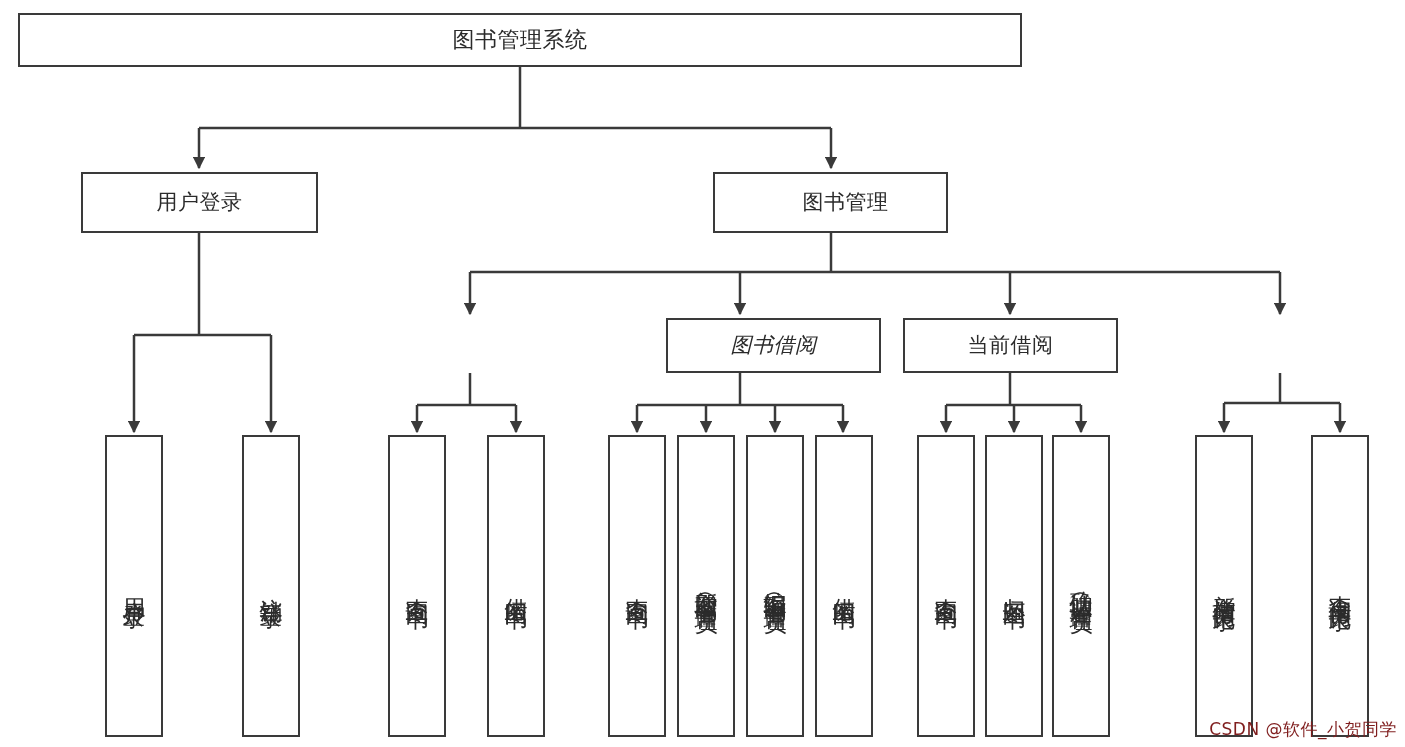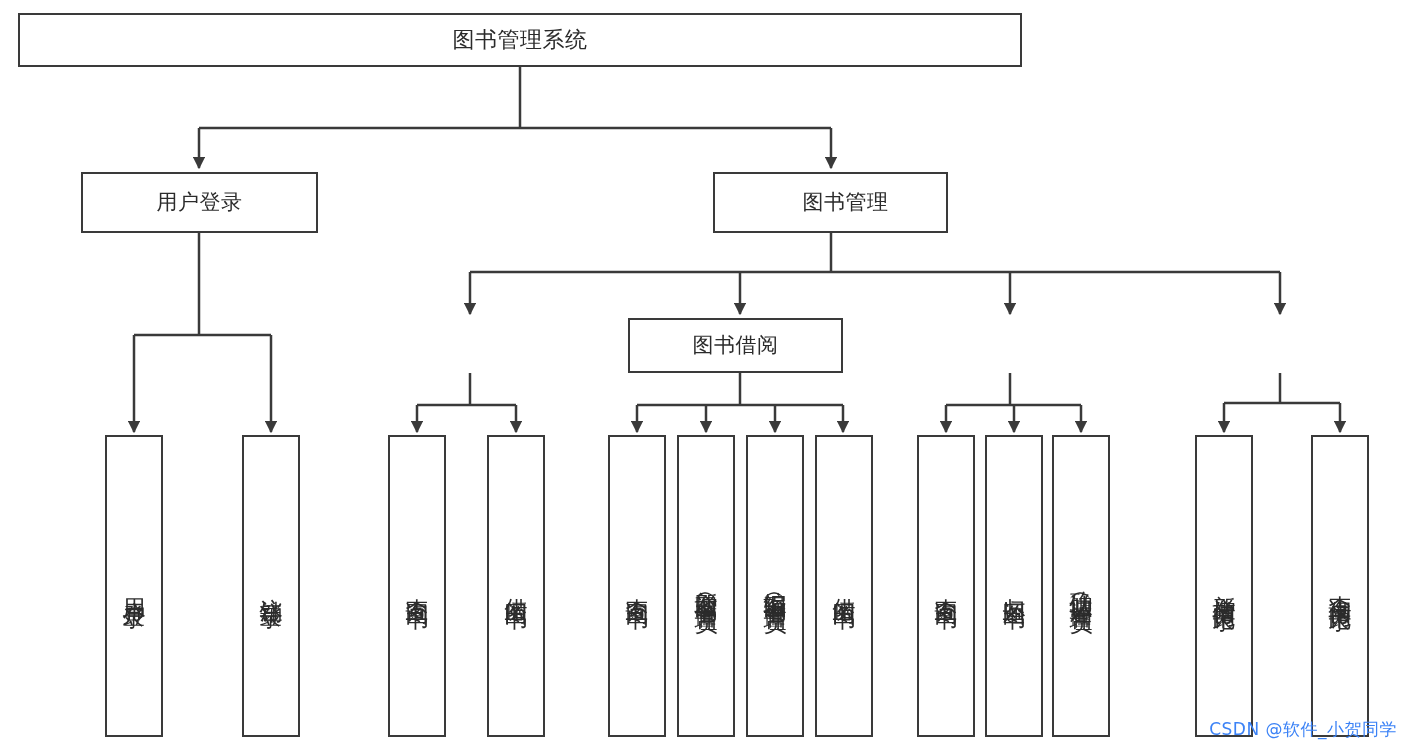--- a/index.html
+++ b/index.html
@@ -63,21 +63,21 @@
     line-height: 1.0;
     letter-spacing: 3px;
     white-space: nowrap;
     max-height: 100%;
   }
   #watermark {
     position: absolute;
     right: 8px;
     bottom: 6px;
     font-size: 17px;
-    color: #3b82f6;
+    color: #7f1d1d;
     letter-spacing: 0.5px;
     white-space: nowrap;
     font-family: "DejaVu Sans", "Liberation Sans", sans-serif;
   }
 </style>
 </head>
 <body>
 
 <div id="diagram-root">
 
@@ -137,24 +137,27 @@
 
   <div class="node horiz" style="left:81px; top:172px; width:237px; height:61px;">
     <span class="label">用户登录</span>
   </div>
 
   <div class="node horiz" style="left:713px; top:172px; width:235px; height:61px;padding-left:30px;">
     <span class="label">图书管理</span>
   </div>
 
 
-  <div class="node horiz" style="left:628px; top:318px; width:215px; height:55px;">
+  <div class="node horiz" style="left:666px; top:318px; width:215px; height:55px;font-style:italic;">
     <span class="label">图书借阅</span>
   </div>
 
+  <div class="node horiz" style="left:903px; top:318px; width:215px; height:55px;">
+    <span class="label">当前借阅</span>
+  </div>
 
 
   <div class="node vert" style="left:105px; top:435px; width:58px; height:302px;">
     <span class="label">用户登录</span>
   </div>
   <div class="node vert" style="left:242px; top:435px; width:58px; height:302px;">
     <span class="label">注销登录</span>
   </div>
 
   <div class="node vert" style="left:388px; top:435px; width:58px; height:302px;">

